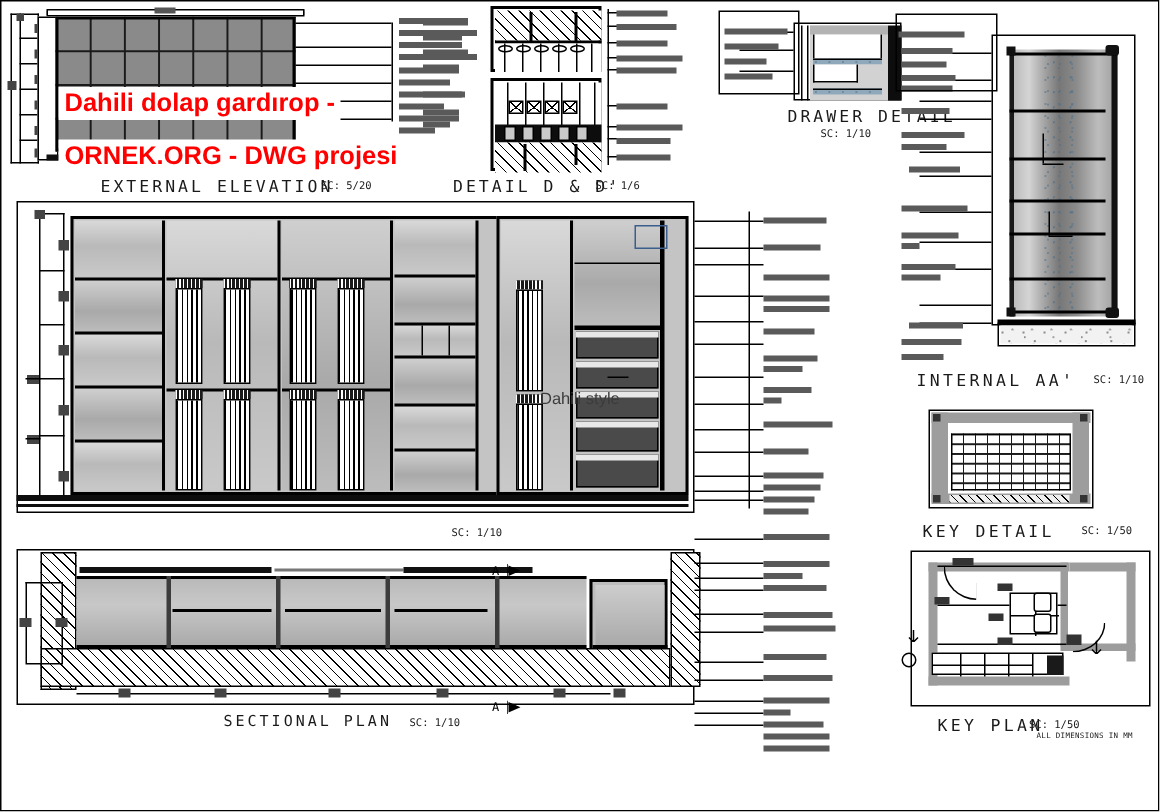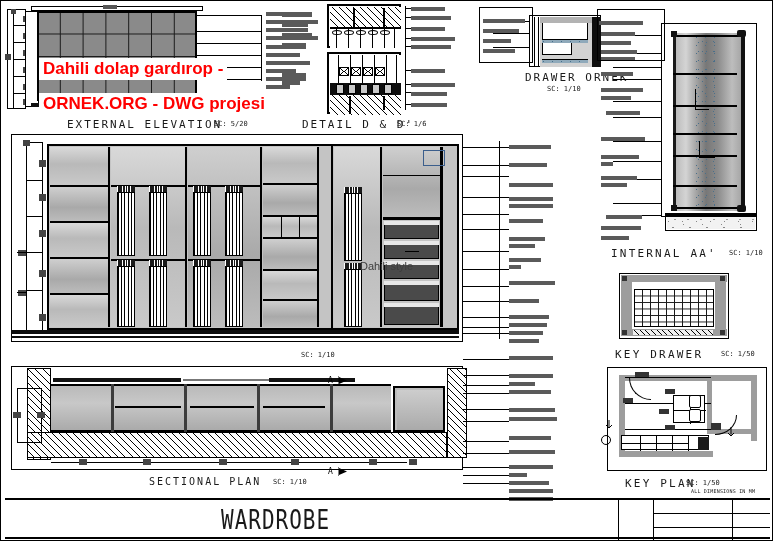--- a/index.html
+++ b/index.html
@@ -316,21 +316,21 @@
         <div class="abs" style="left:32px; top:26px; width:16px; height:12px; background:#d2d2d2;"></div>
         <div class="abs speckle" style="left:2px; top:42px; width:46px; height:4px; background-color:#8fa9ba;"></div>
         <div class="abs ln" style="left:2px; top:42px; width:46px; height:1px;"></div>
       </div>
       <div class="abs" style="left:62px; top:1px; width:9px; height:50px; background:#0d0d0d;"></div>
     </div>
     <div class="abs ln" style="left:-36px; top:6px;  width:36px; height:1px;"></div>
     <div class="abs ln" style="left:-36px; top:18px; width:36px; height:1px;"></div>
     <div class="abs ln" style="left:-36px; top:32px; width:36px; height:1px;"></div>
   </div>
-  <div class="abs vtitle" style="left:524px; top:70px; font-size:11px; letter-spacing:2px;">DRAWER ORNEK</div>
+  <div class="abs vtitle" style="left:524px; top:70px; font-size:11px; letter-spacing:2px;">DRAWER DETAIL</div>
   <div class="abs vscale" style="left:546px; top:84px;">SC: 1/10</div>
 
   <div class="abs" style="left:482px; top:18px; width:46px; height:40px;">
     <div class="abs note-bar" style="left:0; top:0px;  width:42px;"></div>
     <div class="abs note-bar" style="left:0; top:10px; width:36px;"></div>
     <div class="abs note-bar" style="left:0; top:20px; width:28px;"></div>
     <div class="abs note-bar" style="left:0; top:30px; width:32px;"></div>
   </div>
   <div class="abs box" style="left:478px; top:6px; width:54px; height:56px; border-color:#000;"></div>
 
@@ -596,21 +596,21 @@
     <div class="abs" style="left:96px; top:2px; width:11px; height:60px; background:#9d9d9d;"></div>
     <div class="abs" style="left:2px; top:56px; width:106px; height:7px; background:#9d9d9d;"></div>
     <div class="abs cellgrid" style="left:15px; top:16px; width:80px; height:38px; background-size:8px 6.5px; background-color:#fff;"></div>
     <div class="abs box" style="left:15px; top:16px; width:80px; height:38px;"></div>
     <div class="abs" style="left:3px; top:3px; width:5px; height:5px; background:#333;"></div>
     <div class="abs" style="left:101px; top:3px; width:5px; height:5px; background:#333;"></div>
     <div class="abs" style="left:3px; top:57px; width:5px; height:5px; background:#333;"></div>
     <div class="abs" style="left:101px; top:57px; width:5px; height:5px; background:#333;"></div>
     <div class="abs hatch45" style="left:14px; top:57px; width:80px; height:5px; background-color:#efefef;"></div>
   </div>
-  <div class="abs vtitle" style="left:614px; top:347px; font-size:11px; letter-spacing:2.2px;">KEY DRAWER</div>
+  <div class="abs vtitle" style="left:614px; top:347px; font-size:11px; letter-spacing:2.2px;">KEY DETAIL</div>
   <div class="abs vscale" style="left:720px; top:349px;">SC: 1/50</div>
 
   <div class="abs box" style="left:606px; top:366px; width:160px; height:104px; background:#fff;"></div>
   <div class="abs" style="left:606px; top:366px; width:160px; height:104px;">
 
     <div class="abs" style="left:12px; top:8px; width:94px; height:6px; background:#9d9d9d;"></div>
     <div class="abs" style="left:106px; top:8px; width:44px; height:6px; background:#9d9d9d;"></div>
     <div class="abs" style="left:12px; top:8px; width:6px; height:82px; background:#9d9d9d;"></div>
     <div class="abs" style="left:144px; top:8px; width:6px; height:66px; background:#9d9d9d;"></div>
     <div class="abs" style="left:12px; top:84px; width:94px; height:6px; background:#9d9d9d;"></div>
@@ -773,22 +773,14 @@
     <div class="abs note-bar" style="left:0; top:111px; width:44px;"></div>
     <div class="abs note-bar" style="left:0; top:119px; width:18px;"></div>
     <div class="abs note-bar" style="left:0; top:127px; width:40px;"></div>
     <div class="abs note-bar" style="left:0; top:135px; width:44px;"></div>
     <div class="abs note-bar" style="left:0; top:143px; width:44px;"></div>
   </div>
 
   <div class="abs vtitle" style="left:148px; top:475px; font-size:10px; letter-spacing:2px;text-align:center;">SECTIONAL PLAN</div>
   <div class="abs vscale" style="left:272px; top:477px;">SC: 1/10</div>
 
-  <div class="abs" style="left:4px; top:497px; width:765px; height:41px; border-top:2px solid #000; border-bottom:2px solid #000;">
-    <div class="abs sheet-title" style="left:216px; top:8px;">WARDROBE</div>
-    <div class="abs ln" style="left:613px; top:0; width:1px; height:41px;"></div>
-    <div class="abs ln" style="left:648px; top:0; width:1px; height:41px;"></div>
-    <div class="abs ln" style="left:727px; top:0; width:1px; height:41px;"></div>
-    <div class="abs ln" style="left:648px; top:13px; width:117px; height:1px;"></div>
-    <div class="abs ln" style="left:648px; top:27px; width:117px; height:1px;"></div>
-  </div>
 
 </div>
 
 </body></html>

